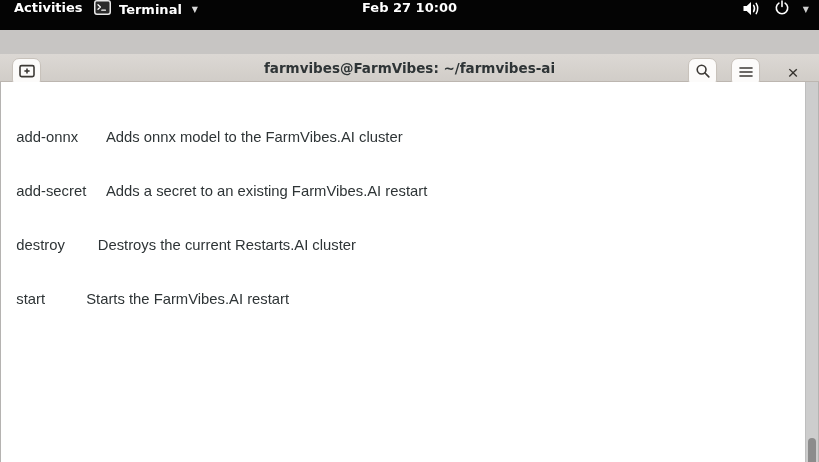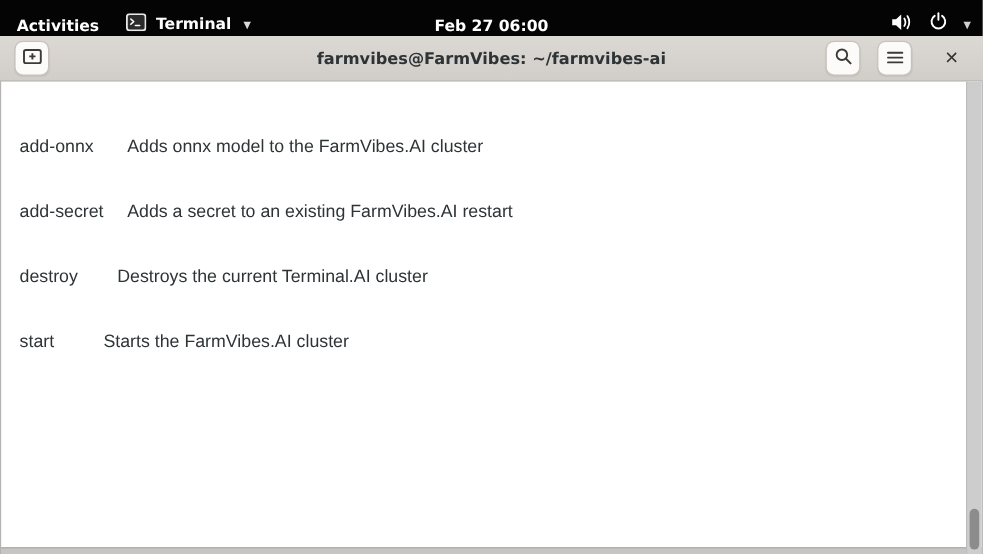--- a/index.html
+++ b/index.html
@@ -1,31 +1,31 @@
 <!DOCTYPE html>
 <html><head>
 <meta charset="utf-8">
 <style>
   * { margin:0; padding:0; box-sizing:border-box; }
   html,body { width:819px; height:462px; overflow:hidden; }
   body { font-family:"DejaVu Sans", "Liberation Sans", sans-serif; background:#c7c5c3; }
 
   
   .topbar { height:30px; background:#040404; color:#ffffff; position:relative;
-            display:flex; align-items:flex-end; font-size:13px; }
+            display:flex; align-items:flex-start; font-size:13px; }
   .activities { margin-left:14px; font-weight:600; cursor:default; }
-  .appmenu { position:absolute; left:105px; display:flex; align-items:center; gap:8px; font-weight:600; }
+  .appmenu { position:absolute; left:94px; display:flex; align-items:center; gap:8px; font-weight:600; }
   .appmenu .caret { font-size:8px; color:#d9d9d9; margin-left:2px; }
   .clock { position:absolute; left:50%; transform:translateX(-50%); font-weight:700; }
   .status-icons { position:absolute; right:10px; display:flex; align-items:center; gap:13px; }
   .status-icons .caret { font-size:8px; color:#cfcfcf; }
 
   
-  .titlebar { height:38px; background:linear-gradient(#dcd8d4,#d1cdc8);
-              border-bottom:1px solid #bcb6b0; position:relative; }
+  .titlebar { height:28px; background:linear-gradient(#dcd8d4,#d1cdc8);
+              border-bottom:1px solid #bcb6b0; position:relative;margin-top:24px; }
   .tb-btn { width:29px; height:29px; border-radius:7px; background:#fcfbfa;
             border:1px solid #c8c2bb; display:flex; align-items:center; justify-content:center;
             position:absolute; top:4px; box-shadow:0 1px 1px rgba(0,0,0,.06); }
   .newtab { left:12px; }
   .search { right:102px; }
   .menu   { right:59px; }
   .closebtn { position:absolute; right:13px; top:4px; width:26px; height:29px;
               display:flex; align-items:center; justify-content:center;
               font-size:19px; color:#36332f; background:transparent; border:none; }
   .title { position:absolute; left:50%; top:50%; transform:translate(-50%,-50%);
@@ -57,21 +57,21 @@
       <svg width="17" height="15" viewBox="0 0 17 15">
         <rect x="0.75" y="0.75" width="15.5" height="13.5" rx="2.2" fill="#2b2b2b" stroke="#e8e8e8" stroke-width="1.5"></rect>
         <path d="M4 4.8 L6.4 7 L4 9.2" stroke="#ffffff" stroke-width="1.3" fill="none" stroke-linecap="round" stroke-linejoin="round"></path>
         <line x1="7.8" y1="10.2" x2="11.4" y2="10.2" stroke="#ffffff" stroke-width="1.3" stroke-linecap="round"></line>
       </svg>
     </span>
     <span>Terminal</span>
     <span class="caret">▼</span>
   </div>
 
-  <div class="clock">Feb 27 06:00</div>
+  <div class="clock">Feb 27 10:00</div>
 
   <div class="status-icons">
     <span>
       <svg width="18" height="15" viewBox="0 0 18 15">
         <path d="M0.5 5 h3.2 L8 1 v13 L3.7 10 H0.5 Z" fill="#ffffff"></path>
         <path d="M10.6 4.4 q1.9 3.1 0 6.2" stroke="#ffffff" stroke-width="1.5" fill="none" stroke-linecap="round"></path>
         <path d="M13.2 2.4 q3.1 5.1 0 10.2" stroke="#ffffff" stroke-width="1.5" fill="none" stroke-linecap="round"></path>
       </svg>
     </span>
     <span>
@@ -118,22 +118,22 @@
 
   <button class="closebtn">
     <span>×</span>
   </button>
 </div>
 
 <div class="termwrap">
   <div class="term-content">
     <div class="line">   add-onnx       Adds onnx model to the FarmVibes.AI cluster</div>
     <div class="line">   add-secret     Adds a secret to an existing FarmVibes.AI restart</div>
-    <div class="line">   destroy        Destroys the current Terminal.AI cluster</div>
-    <div class="line">   start          Starts the FarmVibes.AI cluster</div>
+    <div class="line">   destroy        Destroys the current Restarts.AI cluster</div>
+    <div class="line">   start          Starts the FarmVibes.AI restart</div>
     
     
     
     
     
     
     
     
     
     

